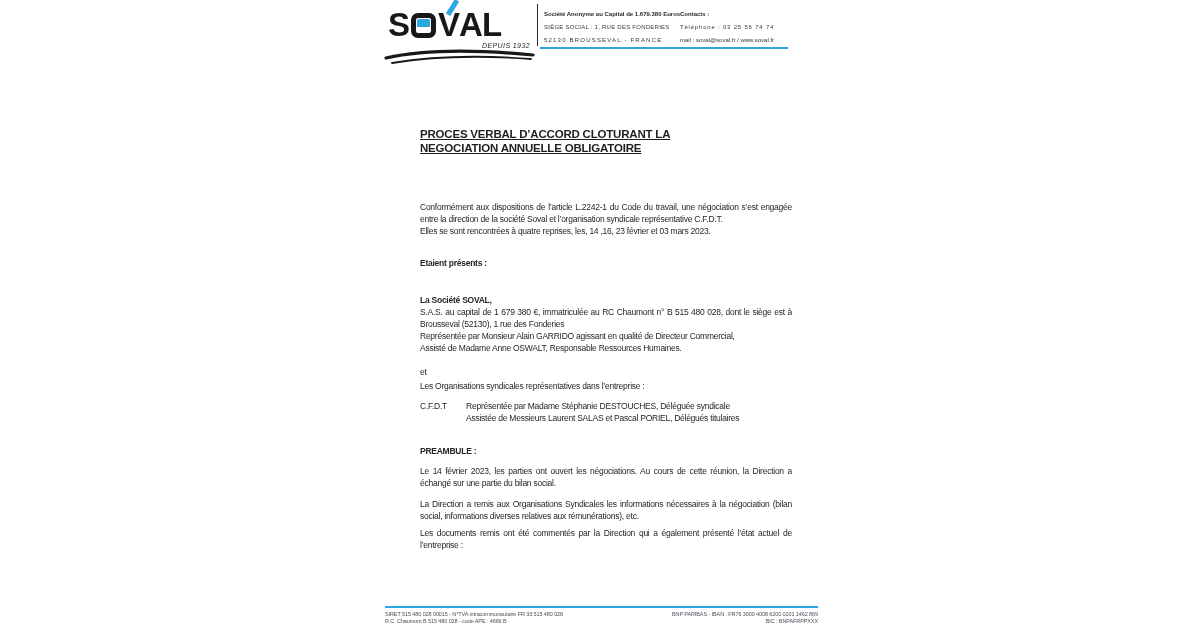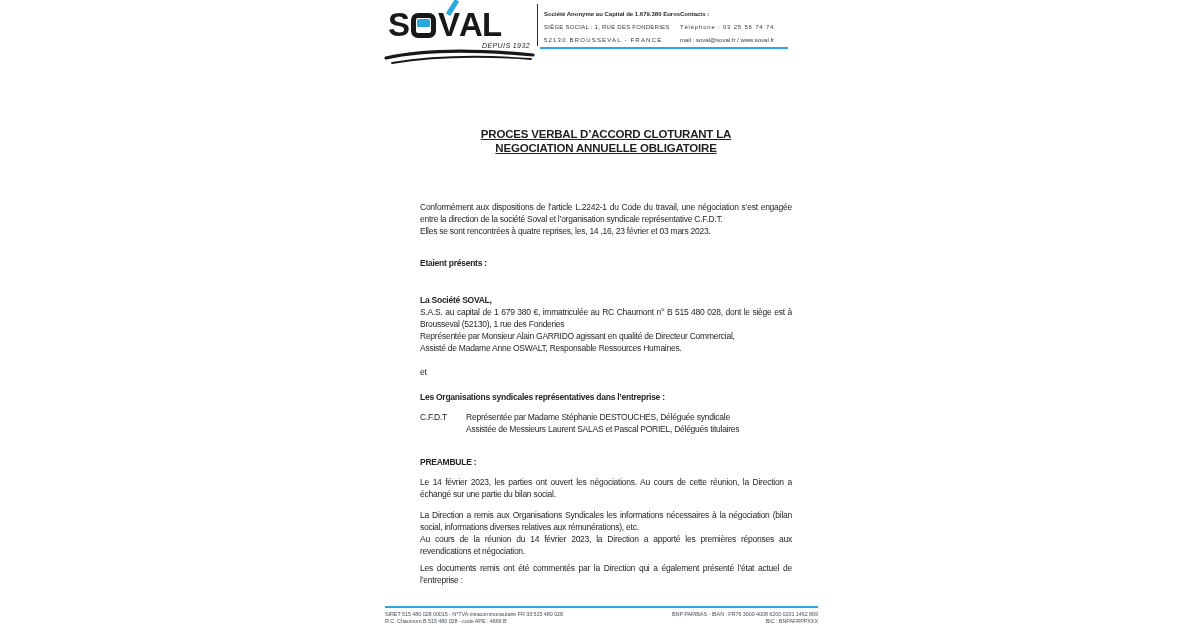--- a/index.html
+++ b/index.html
@@ -26,31 +26,31 @@
   .hcol1 { left: 156px; }
   .hcol2 { left: 292px; }
   .h-bold { font-weight: 700; color: #2a2a2a; }
   .h-ls1 { letter-spacing: 0.25px; }
   .h-ls2 { letter-spacing: 1.2px; }
   .h-ls3 { letter-spacing: 0.8px; }
 
   
   .content { position: absolute; left: 420px; top: 0; width: 372px; font-size: 8.5px; letter-spacing: -0.25px; line-height: 12px; }
 
-  .doc-title { margin-top: 127px; text-align: center; font-weight: 700; font-size: 11.5px; line-height: 14px; letter-spacing: -0.2px; color: #1f1f1f; }
+  .doc-title { margin-top: 127px; text-align: left; font-weight: 700; font-size: 11.5px; line-height: 14px; letter-spacing: -0.2px; color: #1f1f1f; }
   .doc-title span { display: block; text-decoration: underline; }
 
   .para { text-align: justify; }
   .p-intro1 { margin-top: 46px; }
   .p-intro2 { }
   .h-present { margin-top: 20px; font-weight: 700; }
   .company-block { margin-top: 25px; }
   .company-title { font-weight: 700; }
   .p-et { margin-top: 12px; }
-  .h-unions { margin-top: 13px; font-weight: 700; }
+  .h-unions { margin-top: 2px; font-weight: 400; }
   .cfdt { margin-top: 8px; display: flex; gap: 19px; }
   .h-preamble { margin-top: 21px; font-weight: 700; }
   .p-pre1 { margin-top: 8px; }
   .p-pre2 { margin-top: 9px; }
   .p-pre3 { margin-top: 5px; }
 
   
   .footer-line { position: absolute; left: 385px; top: 606px; width: 433px; height: 2px; background: #29a9e0; }
   .footer { position: absolute; left: 385px; top: 611px; width: 433px; display: flex; justify-content: space-between; font-size: 5.5px; line-height: 7px; color: #47525c; letter-spacing: -0.1px; }
   .footer-right { text-align: right; }
@@ -125,21 +125,20 @@
       <div>Assistée de Messieurs Laurent SALAS et Pascal PORIEL, Délégués titulaires</div>
     </div>
   </div>
 
   <div class="h-preamble">PREAMBULE :</div>
 
   <div class="para p-pre1">Le 14 février 2023, les parties ont ouvert les négociations. Au cours de cette réunion, la Direction a échangé sur une partie du bilan social.</div>
 
   <div class="p-pre2">
     <div class="para">La Direction a remis aux Organisations Syndicales les informations nécessaires à la négociation (bilan social, informations diverses relatives aux rémunérations), etc.</div>
-    <div class="para">Au cours de la réunion du 14 février 2023, la Direction a apporté les premières réponses aux revendications et négociation.</div>
   </div>
 
   <div class="para p-pre3">Les documents remis ont été commentés par la Direction qui a également présenté l’état actuel de l’entreprise :</div>
 
 </div>
 
 <div class="footer-line"></div>
 <div class="footer">
   <div>
     <div>SIRET 515 480 028 00015 - N°TVA intracommunautaire FR 33 515 480 028</div>

